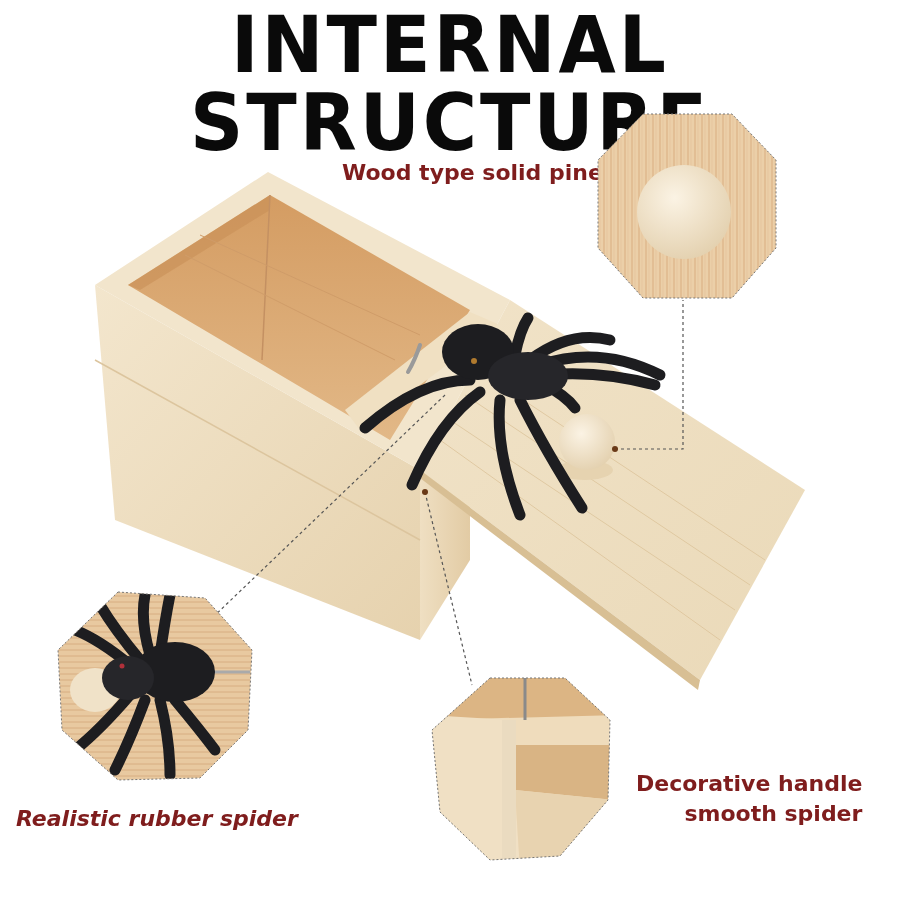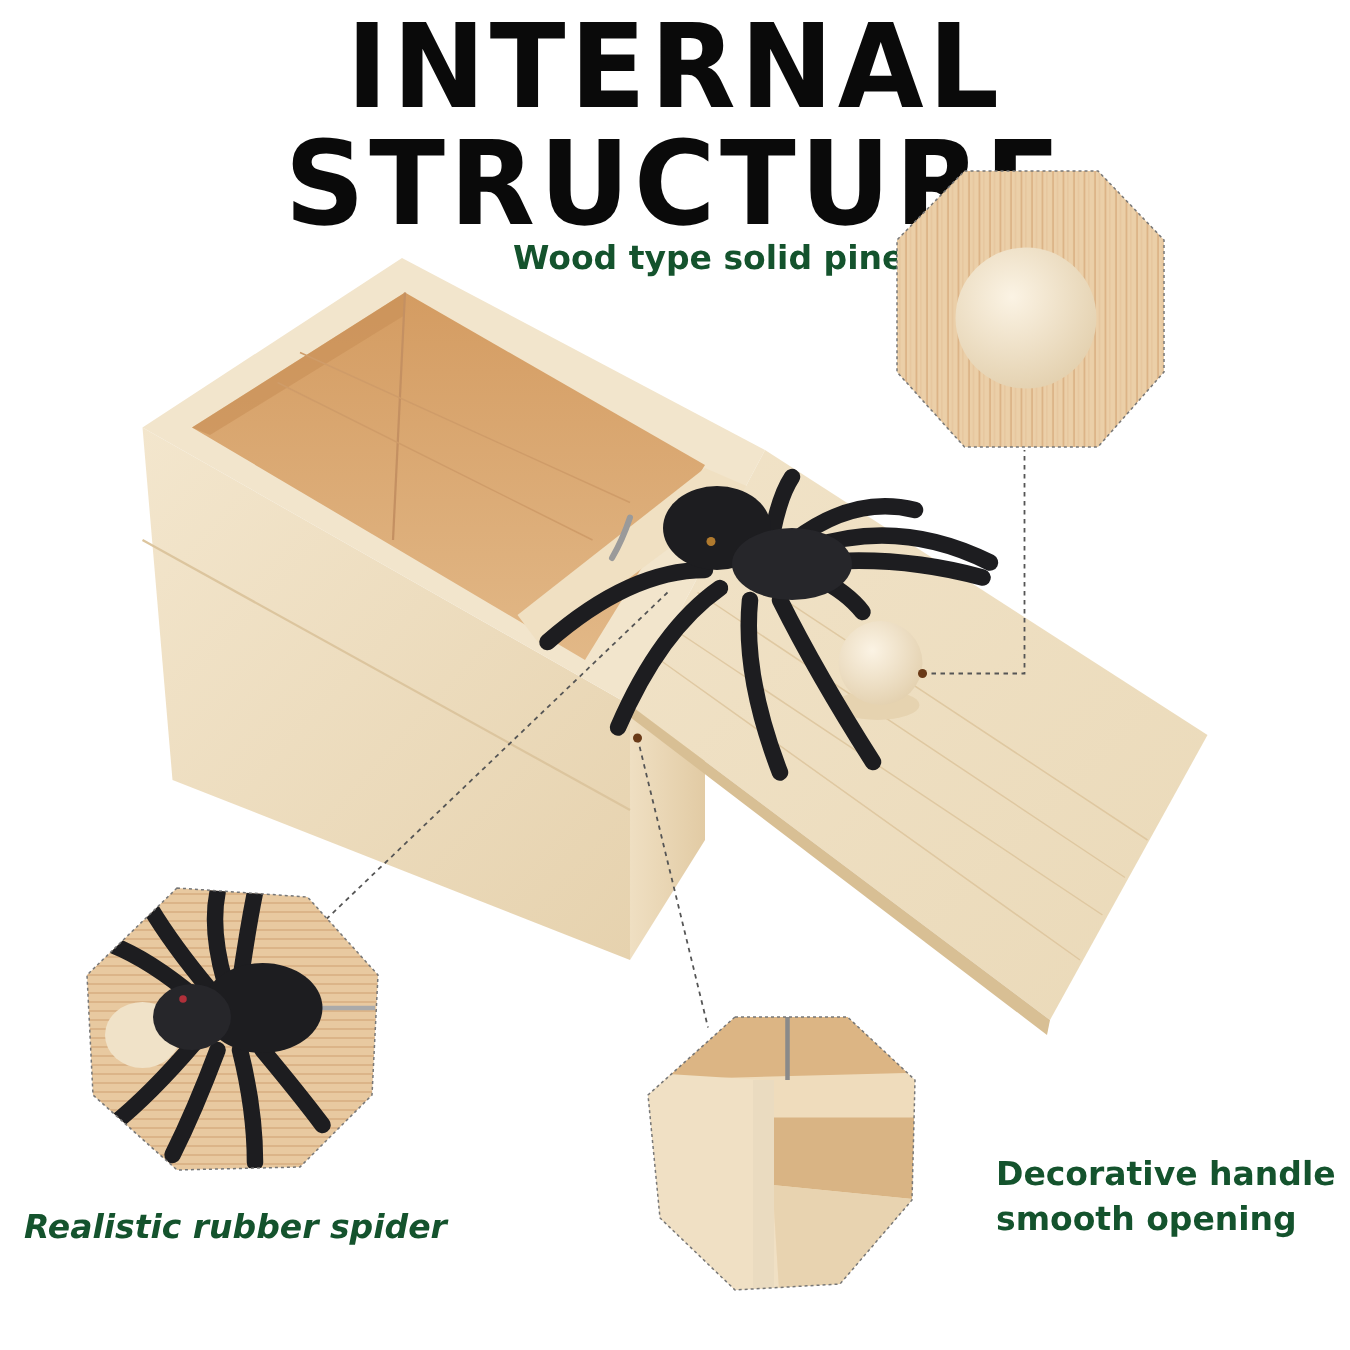--- a/index.html
+++ b/index.html
@@ -5,38 +5,38 @@
   html, body { margin: 0; padding: 0; background: #ffffff; }
   body { width: 900px; height: 900px; position: relative; overflow: hidden; font-family: "DejaVu Sans", sans-serif; }
   .title {
     position: absolute; left: 0; top: 10px; width: 900px; text-align: center;
     font-family: "DejaVu Sans", sans-serif; font-weight: bold; font-size: 74px;
     letter-spacing: 3px; color: #0a0a0a; line-height: 1;
     transform: scaleY(1.05);
   }
   .label {
     position: absolute; font-family: "DejaVu Sans", sans-serif; font-weight: bold;
-    color: #14532d; font-size: 22px; line-height: 1.35; white-space: nowrap;
+    color: #7f1d1d; font-size: 22px; line-height: 1.35; white-space: nowrap;
   }
   #lbl-wood { left: 342px; top: 158px; }
   #lbl-spider { left: 16px; top: 804px; font-style: italic; }
-  #lbl-handle { left: 664px; top: 769px; text-align: left; }
+  #lbl-handle { left: 636px; top: 769px; text-align: right; }
   #lbl-handle span { display: block; }
   svg.scene { position: absolute; left: 0; top: 0; }
 </style>
 </head>
 <body>
 
 <div class="title">INTERNAL STRUCTURE</div>
 
 <div class="label" id="lbl-wood">Wood type solid pine</div>
 <div class="label" id="lbl-spider">Realistic rubber spider</div>
 <div class="label" id="lbl-handle">
   <span>Decorative handle</span>
-  <span>smooth opening</span>
+  <span>smooth spider</span>
 </div>
 
 <svg class="scene" width="900" height="900" viewBox="0 0 900 900">
   <defs>
     <linearGradient id="gFront" x1="0" y1="0" x2="1" y2="1">
       <stop offset="0" stop-color="#f3e6cd"></stop>
       <stop offset="1" stop-color="#e6d2ae"></stop>
     </linearGradient>
     <linearGradient id="gSide" x1="0" y1="0" x2="1" y2="0">
       <stop offset="0" stop-color="#efdfc2"></stop>

